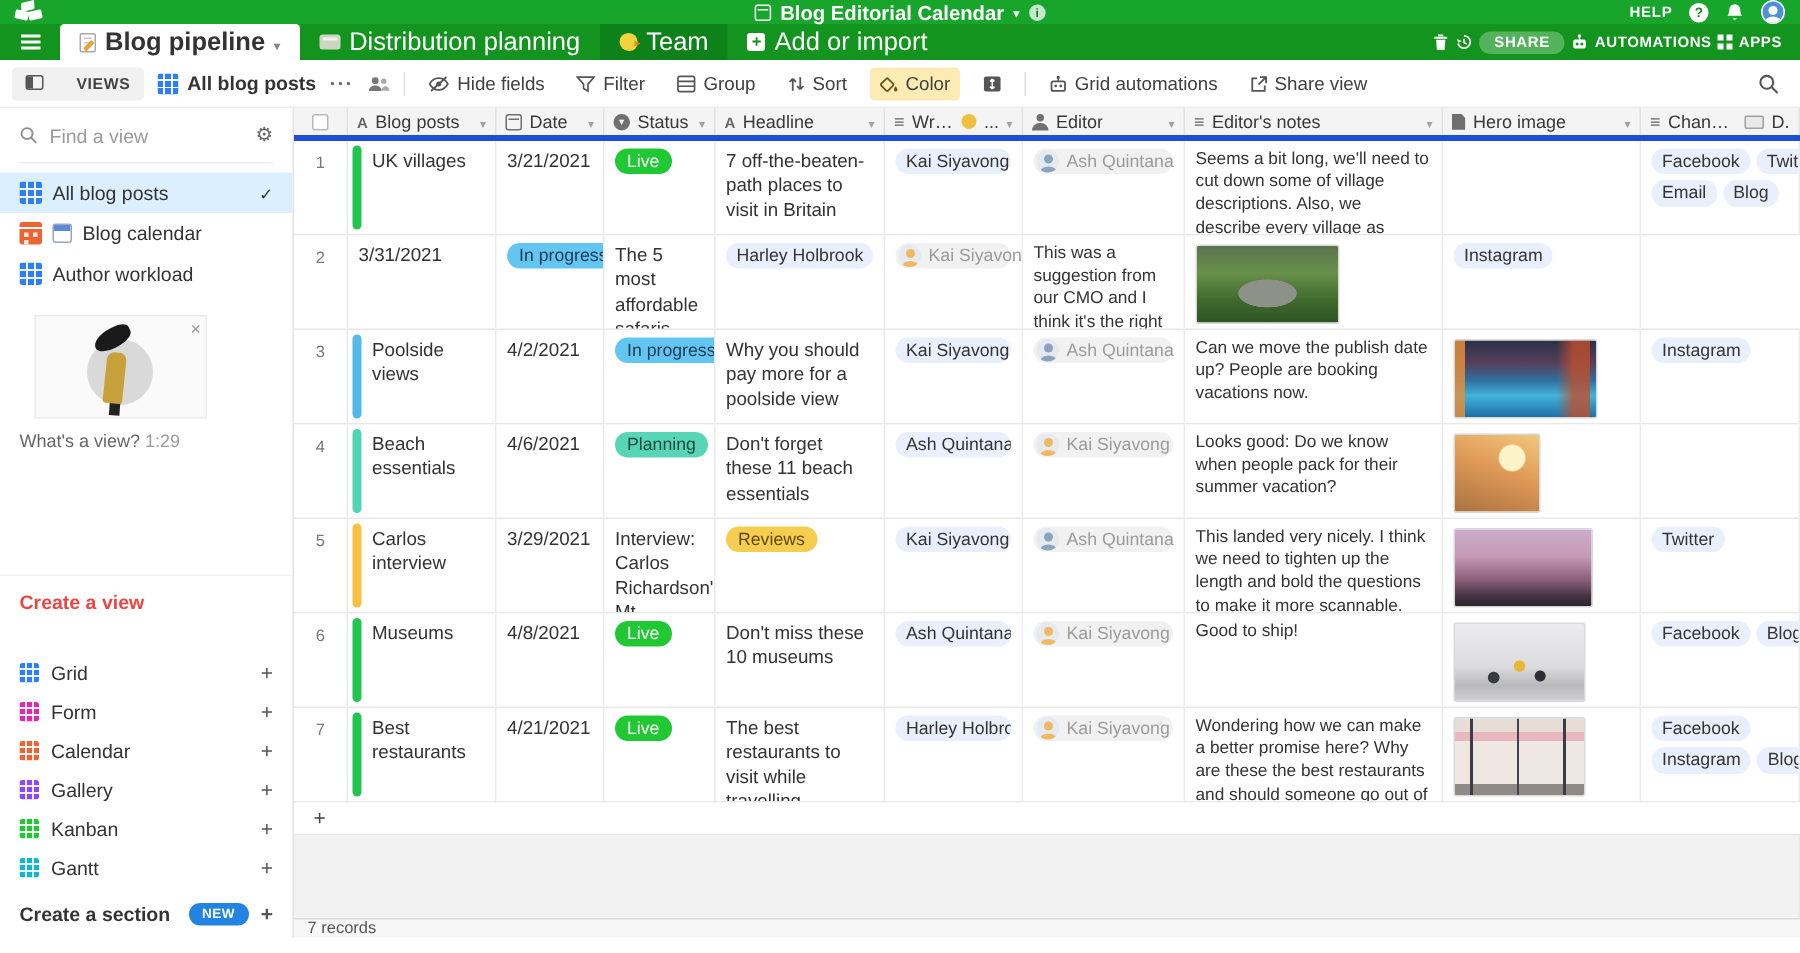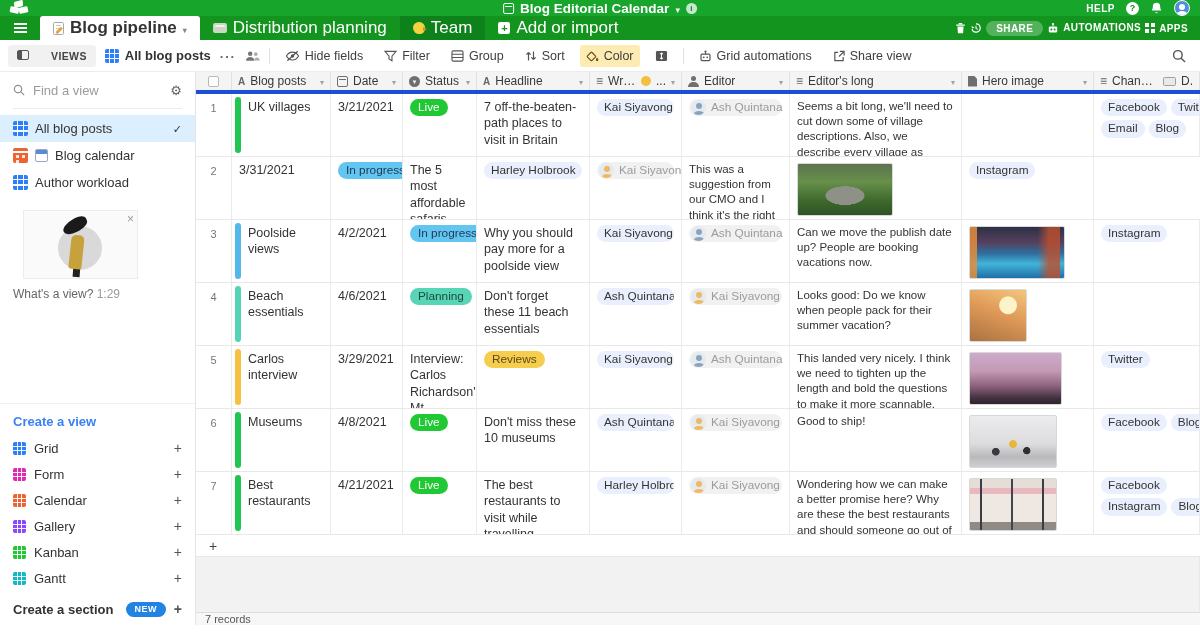--- a/index.html
+++ b/index.html
@@ -40,21 +40,21 @@
   .ti-memo::before { content:""; position:absolute; left:2px; top:2px; width:5px; height:1.5px; background:#c9c9c9; box-shadow:0 3px 0 #c9c9c9; }
   .ti-memo::after { content:""; position:absolute; width:8px; height:2.5px; background:#e8a33d; transform:rotate(-45deg); bottom:2px; left:1px; border-radius:1px; }
   .ti-card { width:14px; height:10px; background:#cdd6c2; border-radius:2px; }
   .ti-card::after { content:""; position:absolute; left:2px; top:2px; width:10px; height:2px; background:rgba(255,255,255,.7); border-radius:1px; }
   .ti-bird { width:12px; height:12px; border-radius:50% 50% 45% 55%; background:#f2d23e; }
   .ti-bird::after { content:""; position:absolute; right:-2px; top:5px; border-left:4px solid #e08a2d; border-top:2.5px solid transparent; border-bottom:2.5px solid transparent; }
   .ti-plusbox { width:12px; height:12px; border-radius:2px; background:#fff; color:#12941e; font:bold 11px/12px "Liberation Sans",sans-serif; text-align:center; }
   .ti-plusbox::before { content:"+"; }
   .tabbar-right { margin-left:auto; display:flex; align-items:center; gap:4px; padding-right:12px; font-size:10px; font-weight:bold; letter-spacing:.4px; }
   .share-pill { background:rgba(255,255,255,.28); border-radius:10px; padding:2px 10px; cursor:pointer; }
-  .tbtn { display:flex; align-items:flex-start; gap:4px; cursor:pointer; }
+  .tbtn { display:flex; align-items:center; gap:4px; cursor:pointer; }
   .apps-ico { width:10px; height:10px; position:relative; }
   .apps-ico::before { content:""; position:absolute; width:4px; height:4px; background:#fff; box-shadow:6px 0 0 #fff,0 6px 0 #fff,6px 6px 0 #fff; }
 
   
   .toolbar { height:32px; display:flex; align-items:center; gap:9px; padding:0 8px; border-bottom:1px solid #ececec; color:#404040; }
   .views-btn { display:flex; align-items:flex-start; gap:22px; background:#f1f1f1; border-radius:3px; padding:5px 9px; font-size:10.5px; font-weight:bold; letter-spacing:.4px; color:#444; cursor:pointer; }
   .views-ico { width:12px; height:10px; border:1.3px solid #555; border-radius:2px; position:relative; }
   .views-ico::before { content:""; position:absolute; left:0; top:0; bottom:0; width:4px; background:#555; }
   .view-switch { display:flex; align-items:center; gap:6px; font-size:13px; font-weight:bold; color:#333; cursor:pointer; }
   .gicon { width:14px; height:14px; border-radius:2px; background-image:
@@ -92,21 +92,21 @@
   .video-card { margin:14px 0 0 23px; width:115px; height:69px; background:#fafafa; border:1px solid #ececec; position:relative; }
   .vclose { position:absolute; right:3px; top:1px; color:#9a9a9a; font-size:12px; cursor:pointer; }
   .vclose::before { content:"×"; }
   .fig-circle { position:absolute; left:34px; top:15px; width:44px; height:44px; border-radius:50%; background:#d9d9d9; }
   .fig-body { position:absolute; left:46px; top:24px; width:13px; height:34px; background:#c7a13c; border-radius:5px 5px 2px 2px; transform:rotate(6deg); }
   .fig-hair { position:absolute; left:38px; top:8px; width:26px; height:13px; background:#1a1a1a; border-radius:60% 40% 50% 50%; transform:rotate(-28deg); }
   .fig-legs { position:absolute; left:49px; top:54px; width:7px; height:12px; background:#222; transform:rotate(4deg); }
   .video-caption { margin:8px 0 0 13px; font-size:12px; color:#666; }
   .video-caption .dur { color:#9b9b9b; }
   .sb-bottom { margin-top:auto; padding:10px 13px 8px; }
-  .cv-heading { font-size:13px; color:#3b82f6; font-weight:bold; margin-bottom:6px; }
+  .cv-heading { font-size:13px; color:#ef4444; font-weight:bold; margin-bottom:26px; }
   .crow { display:flex; align-items:center; gap:8px; padding:5px 0; font-size:13px; color:#333; cursor:pointer; }
   .cicon { width:13px; height:13px; border-radius:2px; background-image:
     linear-gradient(90deg,transparent 0 3.6px,rgba(255,255,255,.9) 3.6px 4.8px,transparent 4.8px 8.2px,rgba(255,255,255,.9) 8.2px 9.4px,transparent 9.4px),
     linear-gradient(0deg,transparent 0 3.6px,rgba(255,255,255,.9) 3.6px 4.8px,transparent 4.8px 8.2px,rgba(255,255,255,.9) 8.2px 9.4px,transparent 9.4px); flex:none; }
   .clabel { flex:1; }
   .cplus { color:#555; font-size:14px; }
   .cplus::before { content:"+"; }
   .section-row { display:flex; align-items:center; gap:8px; margin-top:10px; font-size:13px; font-weight:bold; color:#333; cursor:pointer; }
   .new-badge { background:#2383e2; color:#fff; font-size:9px; font-weight:bold; letter-spacing:.4px; border-radius:9px; padding:2.5px 9px; margin-left:auto; }
 
@@ -462,21 +462,21 @@
           <span class="hsuffix">...</span>
           <span class="hcaret"></span>
         </div>
         <div class="hcell">
           <span class="hicon-w hi-person"></span>
           <span class="hlabel">Editor</span>
           <span class="hcaret"></span>
         </div>
         <div class="hcell">
           <span class="hicon-w hi-longtext"></span>
-          <span class="hlabel">Editor's long</span>
+          <span class="hlabel">Editor's notes</span>
           <span class="hcaret"></span>
         </div>
         <div class="hcell">
           <span class="hicon-w hi-attachment"></span>
           <span class="hlabel">Hero image</span>
           <span class="hcaret"></span>
         </div>
         <div class="hcell">
           <span class="hicon-w hi-lookup"></span>
           <span class="hlabel">Channels (from</span>

